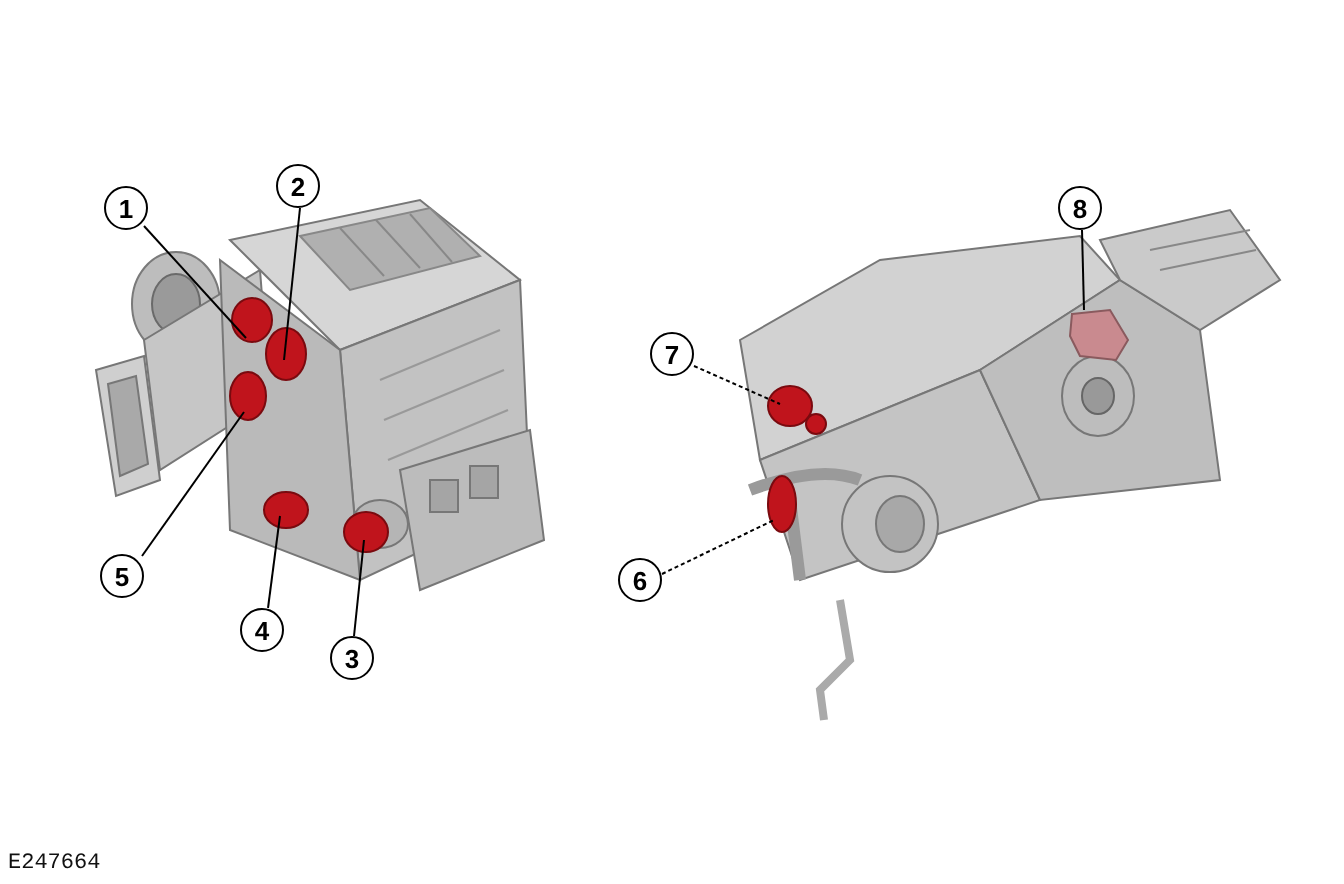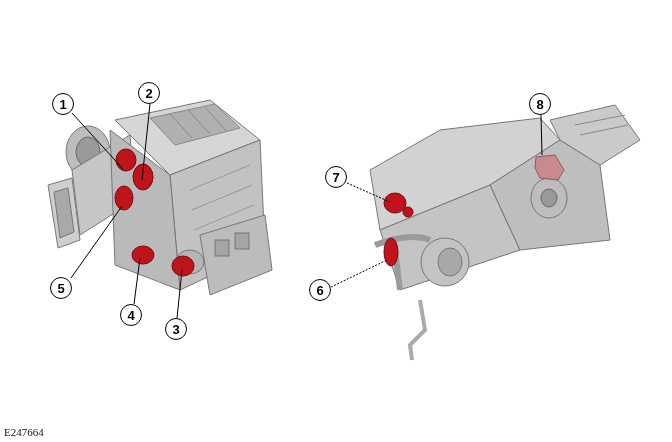--- a/index.html
+++ b/index.html
@@ -1,21 +1,21 @@
 <!DOCTYPE html>
 <html><head>
 <meta charset="utf-8">
 <style>
   html, body { margin:0; padding:0; background:#ffffff; }
   body { width:672px; height:442px; position:relative; overflow:hidden; font-family:"Liberation Sans", sans-serif; }
   .stage { position:absolute; left:0; top:0; width:672px; height:442px; }
   svg { position:absolute; left:0; top:0; }
   .callout { position:absolute; width:22px; height:22px; border:1.3px solid #000; border-radius:50%; background:#fff;
              display:flex; align-items:center; justify-content:center; font-weight:bold; font-size:13px; color:#000; box-sizing:border-box; }
-  .ref { position:absolute; left:4px; top:426px; font-size:11px; color:#111; font-family:Liberation Serif, serif; }
+  .ref { position:absolute; left:4px; top:426px; font-size:11px; color:#111; font-family:Liberation Mono, monospace; }
 </style>
 </head>
 <body>
 
 <div class="stage">
   <svg width="672" height="442" viewBox="0 0 672 442">
 
     <g>
 
       <ellipse cx="88" cy="152" rx="22" ry="26" fill="#bdbdbd" stroke="#7a7a7a" stroke-width="1"></ellipse>

